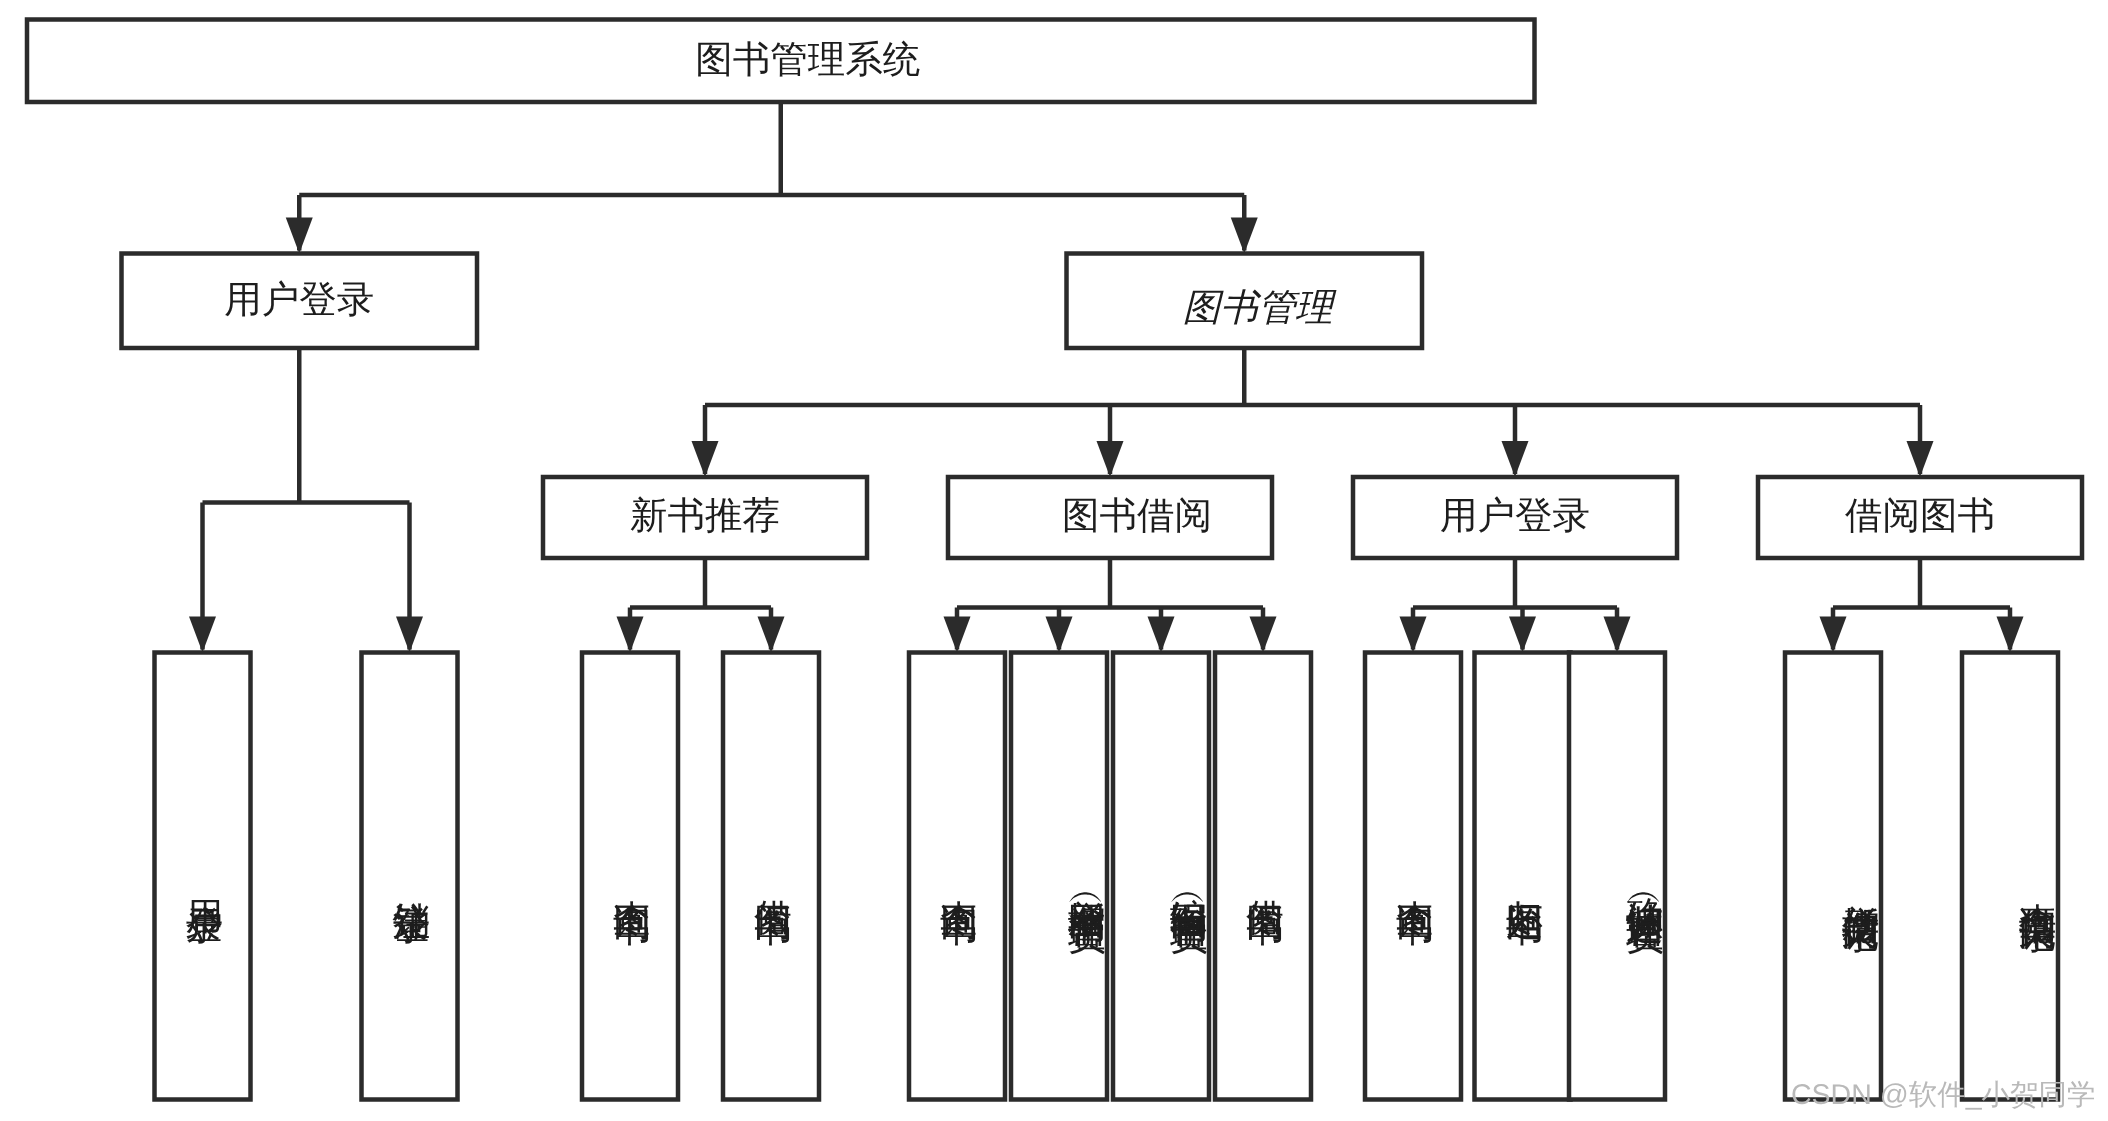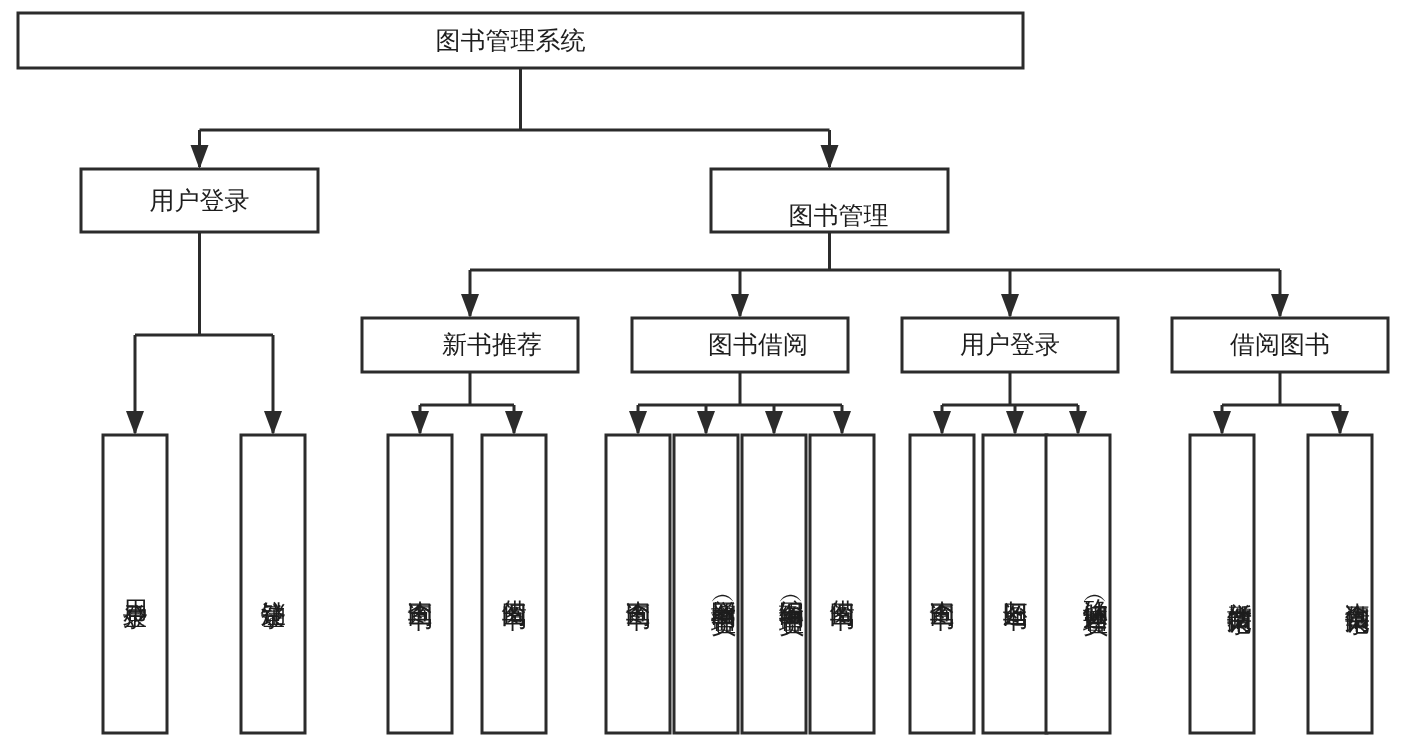--- a/index.html
+++ b/index.html
@@ -155,36 +155,37 @@
         <rect x="810" y="435" width="64" height="298" class="node-box"></rect>
         <rect x="910" y="435" width="64" height="298" class="node-box"></rect>
         <rect x="983" y="435" width="64" height="298" class="node-box"></rect>
         <rect x="1046" y="435" width="64" height="298" class="node-box"></rect>
         <rect x="1190" y="435" width="64" height="298" class="node-box"></rect>
         <rect x="1308" y="435" width="64" height="298" class="node-box"></rect>
       </g>
   </svg>
 
   <div id="labels-layer">
-      <div class="node-label horizontal" style="left: 8px; top: 13px; width: 1005px; height: 55px;">图书管理系统</div>
+      <div class="node-label horizontal" style="left: 36px; top: 13px; width: 1005px; height: 55px;">图书管理系统</div>
       <div class="node-label horizontal" style="left: 81px; top: 169px; width: 237px; height: 63px;">用户登录</div>
-      <div class="node-label horizontal" style="left: 711px; top: 184px; width: 255px; height: 63px;">图书管理</div>
-      <div class="node-label horizontal" style="left: 362px; top: 318px; width: 216px; height: 54px; margin-left: 22px;">新书推荐</div>
+      <div class="node-label horizontal" style="left: 711px; top: 174px; width: 255px; height: 63px; font-style: italic;">图书管理</div>
+      <div class="node-label horizontal" style="left: 362px; top: 318px; width: 216px; height: 54px;">新书推荐</div>
       <div class="node-label horizontal" style="left: 632px; top: 318px; width: 252px; height: 54px;">图书借阅</div>
       <div class="node-label horizontal" style="left: 902px; top: 318px; width: 216px; height: 54px;">用户登录</div>
       <div class="node-label horizontal" style="left: 1172px; top: 318px; width: 216px; height: 54px;">借阅图书</div>
       <div class="node-label vertical centered" style="left: 103px; top: 435px; width: 64px; height: 298px;">用户登录</div>
       <div class="node-label vertical centered" style="left: 241px; top: 435px; width: 64px; height: 298px;">注销登录</div>
       <div class="node-label vertical centered" style="left: 388px; top: 435px; width: 64px; height: 298px;">查询图书</div>
       <div class="node-label vertical centered" style="left: 482px; top: 435px; width: 64px; height: 298px;">借阅图书</div>
       <div class="node-label vertical centered" style="left: 606px; top: 435px; width: 64px; height: 298px;">查询图书</div>
       <div class="node-label vertical" style="left: 674px; top: 435px; width: 64px; height: 298px;">新增图书（管理员）</div>
       <div class="node-label vertical" style="left: 742px; top: 435px; width: 64px; height: 298px;">编辑图书（管理员）</div>
       <div class="node-label vertical centered" style="left: 810px; top: 435px; width: 64px; height: 298px;">借阅图书</div>
       <div class="node-label vertical centered" style="left: 910px; top: 435px; width: 64px; height: 298px;">查询图书</div>
       <div class="node-label vertical centered" style="left: 983px; top: 435px; width: 64px; height: 298px;">归还图书</div>
       <div class="node-label vertical" style="left: 1046px; top: 435px; width: 64px; height: 298px;">确认归还（管理员）</div>
       <div class="node-label vertical" style="left: 1190px; top: 435px; width: 64px; height: 298px;">新增借阅记录</div>
       <div class="node-label vertical" style="left: 1308px; top: 435px; width: 64px; height: 298px;">查询借阅记录</div>
     </div>
 
+  <div class="watermark">CSDN @软件_小贺同学</div>
 
 </div>
 
 </body></html>

